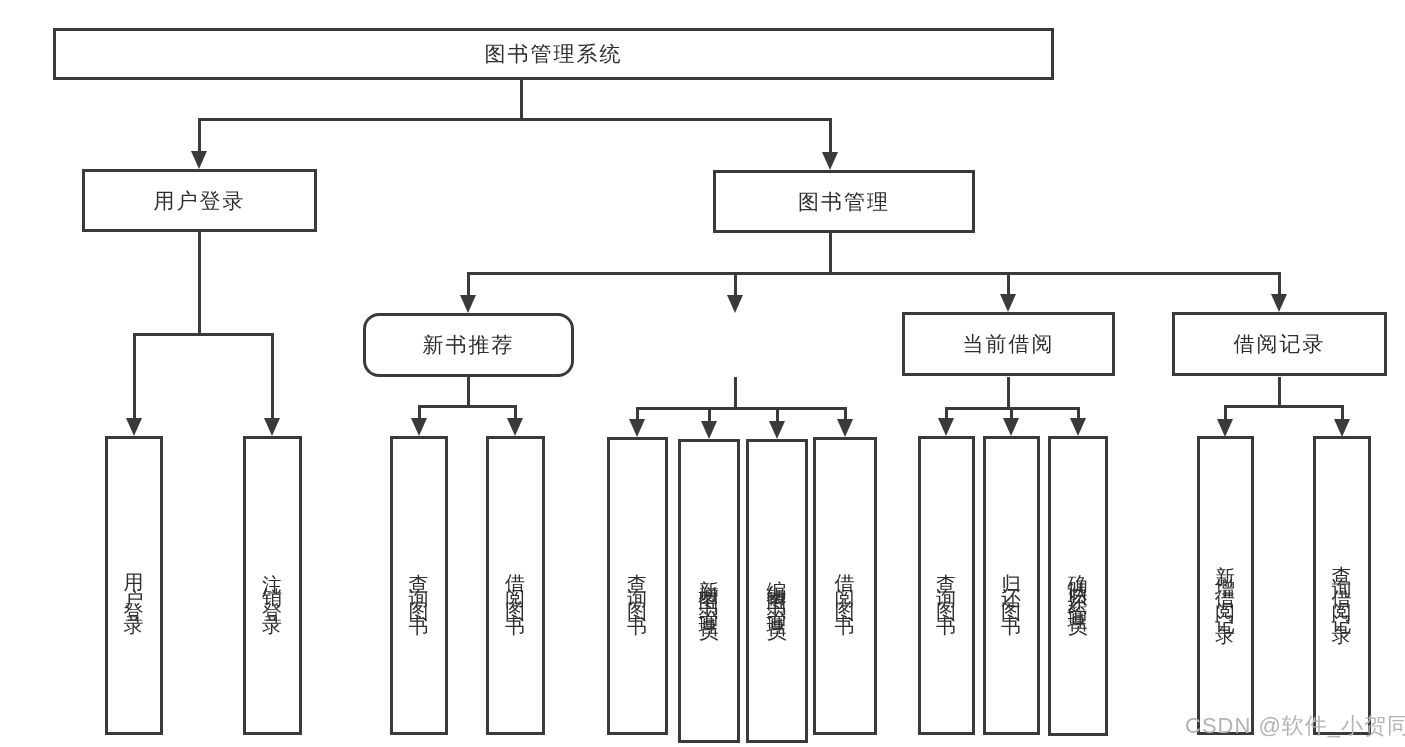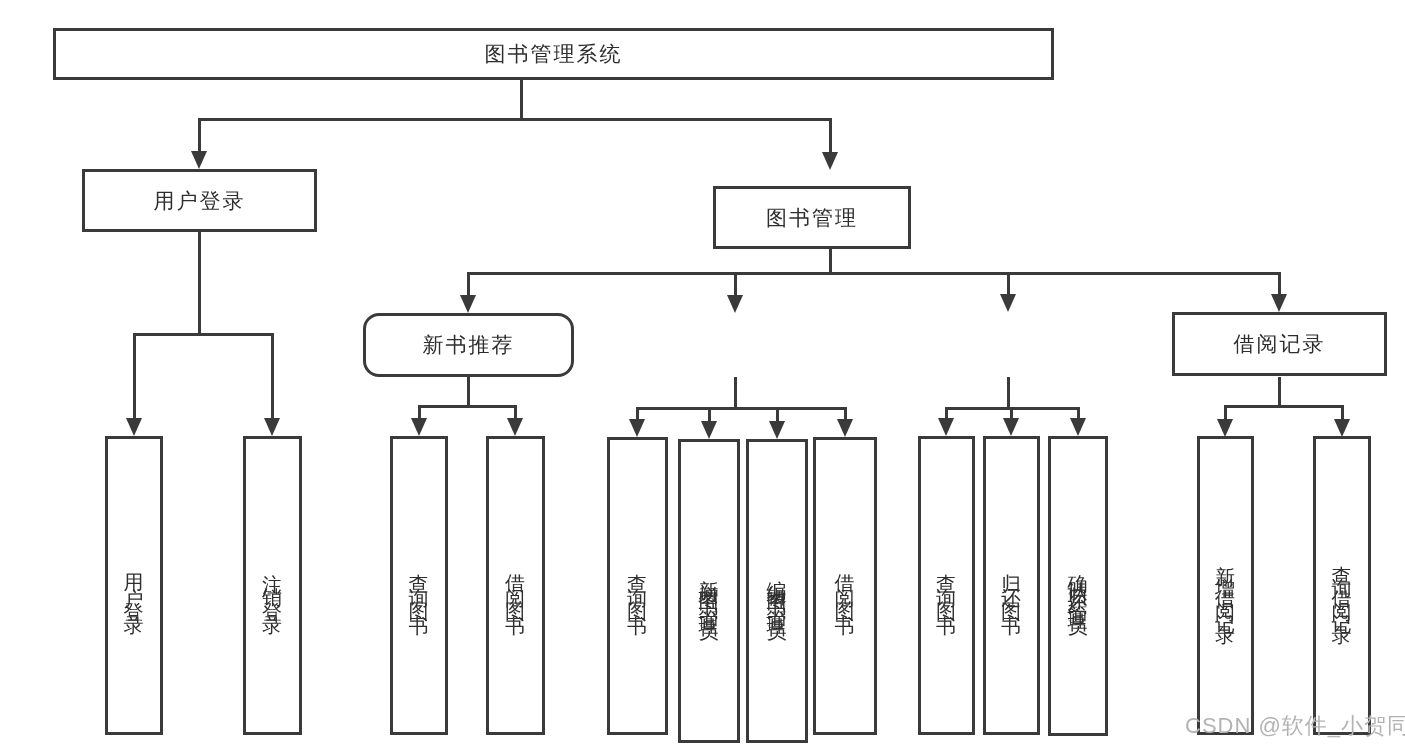--- a/index.html
+++ b/index.html
@@ -172,23 +172,24 @@
       <div class="head"></div>
     </div>
   <div class="arrow" style="left:1334px;top:405px;height:32px;">
       <div class="shaft"></div>
       <div class="head"></div>
     </div>
 
   <div class="box" style="left:21px;top:28px;width:1001px;height:52px;margin-left:32px;">图书管理系统</div>
 
   <div class="box" style="left:82px;top:169px;width:235px;height:63px;">用户登录</div>
-  <div class="box" style="left:713px;top:186px;width:198px;height:63px;">图书管理</div>
+  <div class="box" style="left:713px;top:170px;width:262px;height:63px;">图书管理</div>
 
   <div class="box" style="left:363px;top:313px;width:211px;height:64px;border-radius:16px;">新书推荐</div>
+  <div class="box" style="left:902px;top:312px;width:213px;height:64px;">当前借阅</div>
   <div class="box" style="left:1172px;top:312px;width:215px;height:64px;">借阅记录</div>
 
   <div class="vbox ls4" style="left:105px;top:436px;width:58px;height:299px;">用户登录</div>
   <div class="vbox ls4" style="left:243px;top:436px;width:59px;height:299px;">注销登录</div>
 
   <div class="vbox ls4" style="left:390px;top:436px;width:58px;height:299px;">查询图书</div>
   <div class="vbox ls4" style="left:486px;top:436px;width:59px;height:299px;">借阅图书</div>
 
   <div class="vbox ls4" style="left:607px;top:437px;width:61px;height:298px;">查询图书</div>
   <div class="vbox ls9" style="left:678px;top:439px;width:62px;height:304px;">新增图书（管理员）</div>

